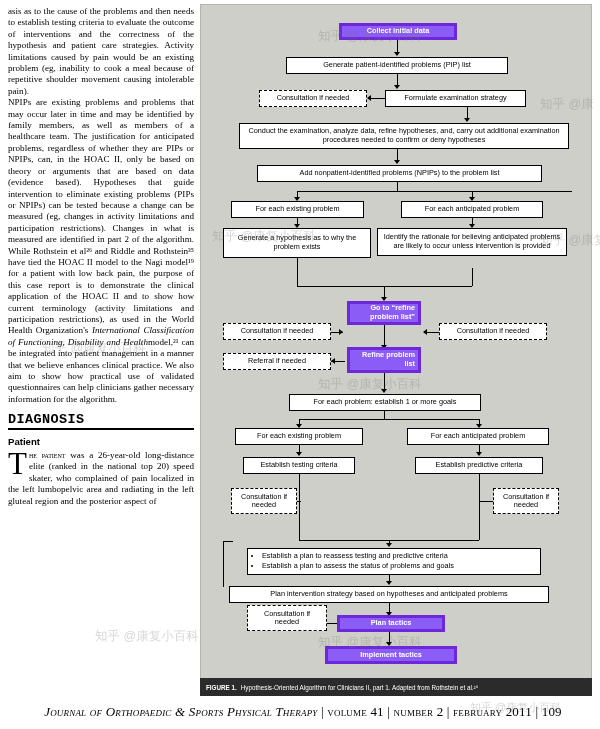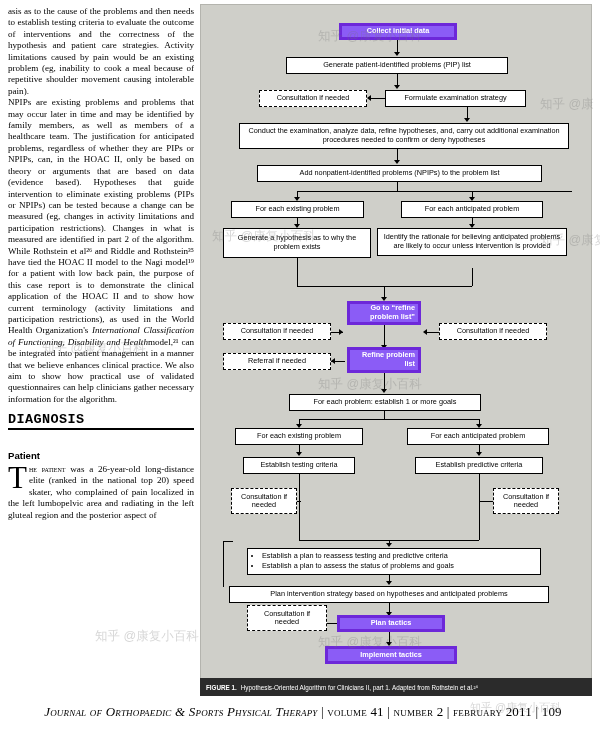--- a/index.html
+++ b/index.html
@@ -30,21 +30,21 @@
     letter-spacing:0.4px;
     margin-top:9px;
     padding-bottom:2px;
     border-bottom:2.5px solid #000;
     width:100%;
   }
   .subsection-head{
     font-family:"Liberation Sans", sans-serif;
     font-weight:bold;
     font-size:9.6px;
-    margin-top:20px;margin-bottom:3px;
+    margin-top:6px;margin-bottom:3px;
   }
   .dropcap{
     float:left;
     font-family:"Liberation Serif", serif;
     font-size:31px;
     line-height:25px;
     font-weight:normal;
     padding:0 2px 0 0;
     margin-top:1px;
   }

